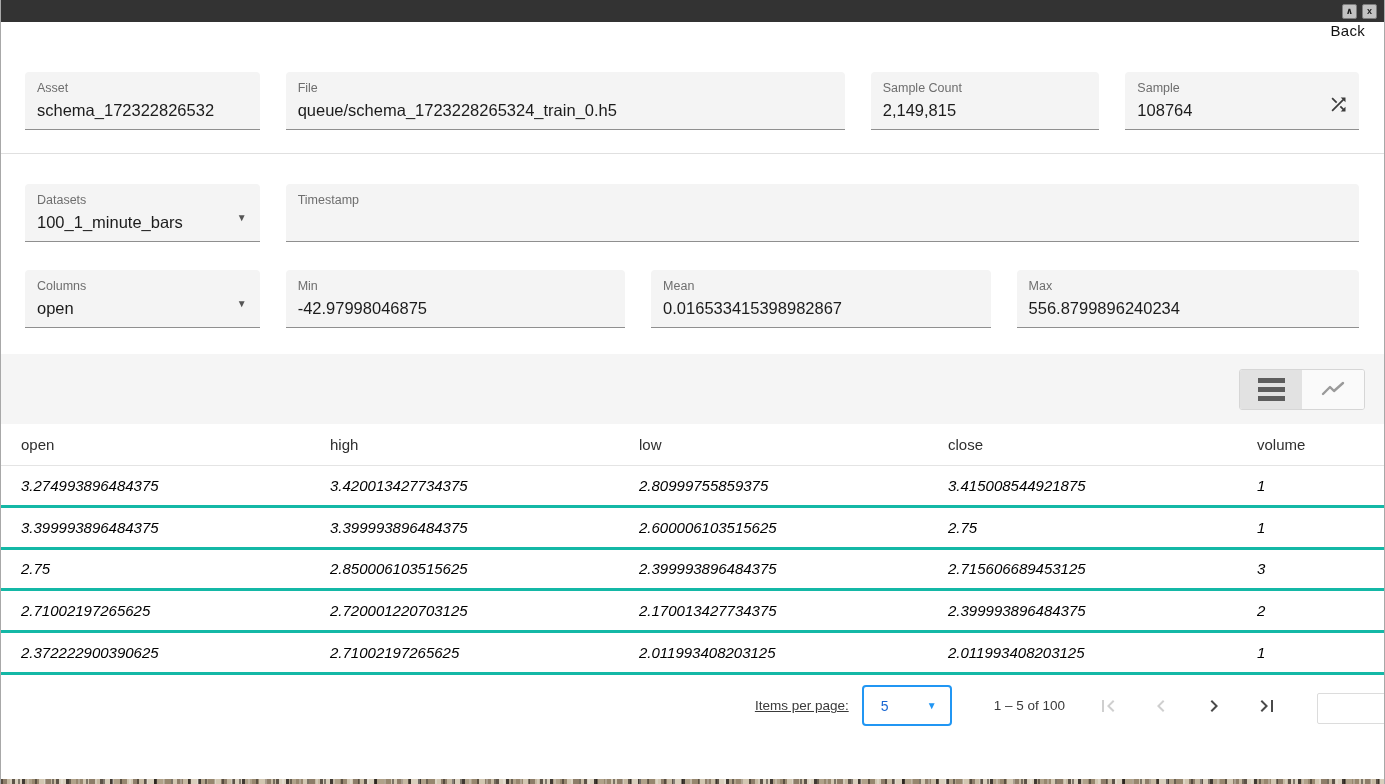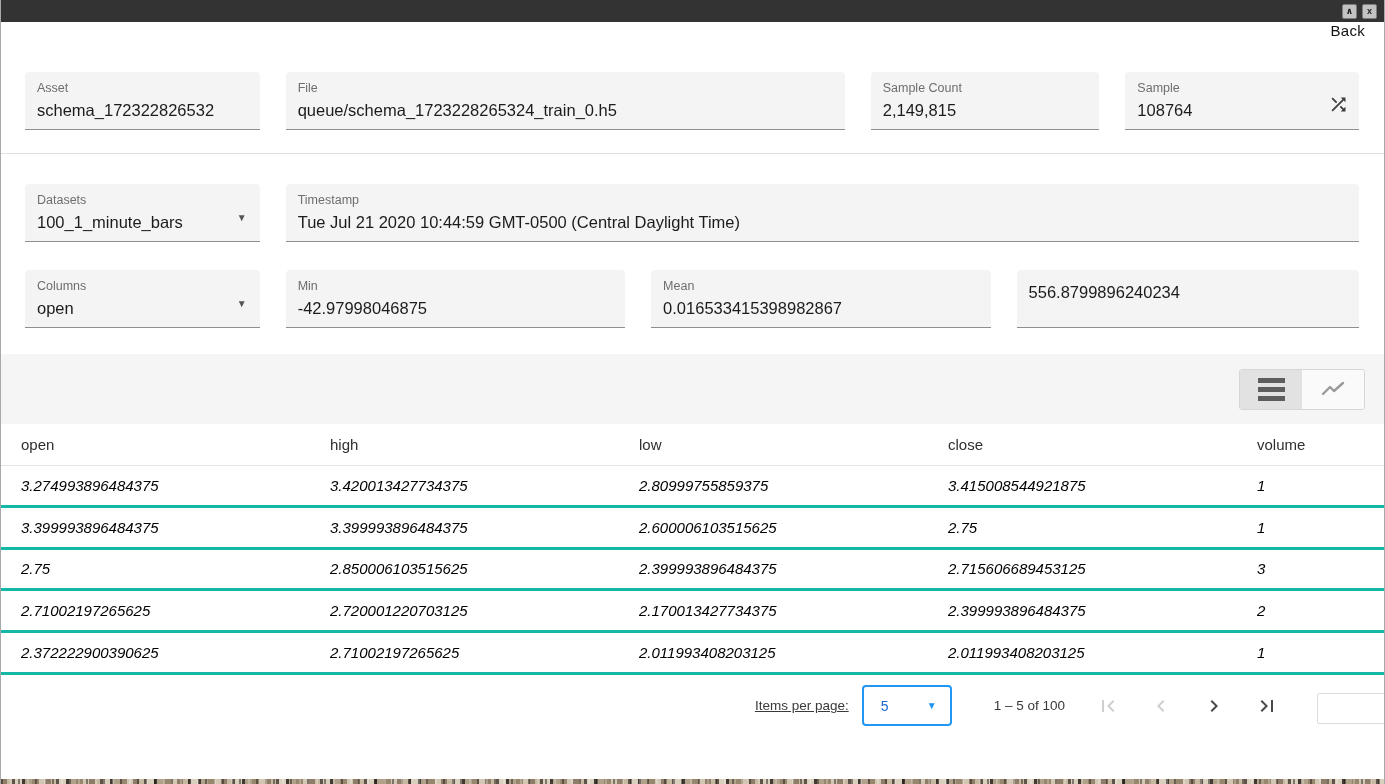--- a/index.html
+++ b/index.html
@@ -120,38 +120,38 @@
 
   <div class="section sec2">
     <div class="frow">
       <div class="field w-datasets">
         <div class="f-label">Datasets</div>
         <div class="f-value">100_1_minute_bars</div>
         <span class="dd-arrow">▼</span>
       </div>
       <div class="field w-timestamp">
         <div class="f-label">Timestamp</div>
-        <div class="f-value">Tue Jul 21 2020 10:44:59 GMT-0500 (Central Daylight Time)</div>
       </div>
     </div>
     <div class="frow">
       <div class="field w-columns">
         <div class="f-label">Columns</div>
         <div class="f-value">open</div>
         <span class="dd-arrow">▼</span>
       </div>
       <div class="field w-min">
         <div class="f-label">Min</div>
         <div class="f-value">-42.97998046875</div>
       </div>
       <div class="field w-mean">
         <div class="f-label">Mean</div>
         <div class="f-value">0.016533415398982867</div>
       </div>
       <div class="field w-max">
+        <div class="f-label">Max</div>
         <div class="f-value">556.8799896240234</div>
       </div>
     </div>
   </div>
 
   <div class="toolbar">
     <div class="toggle-group">
       <button class="toggle selected">
         <span class="bars">
             <span></span>

